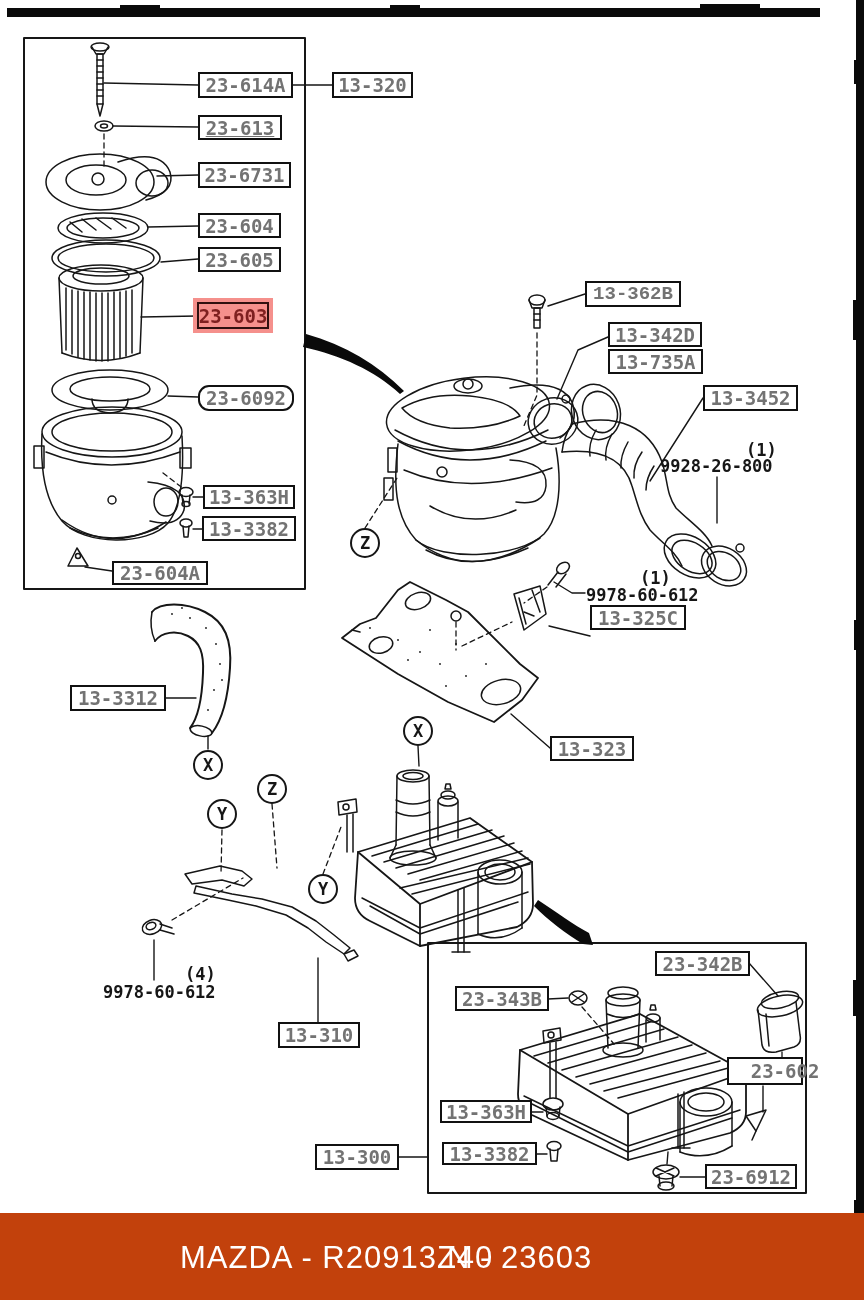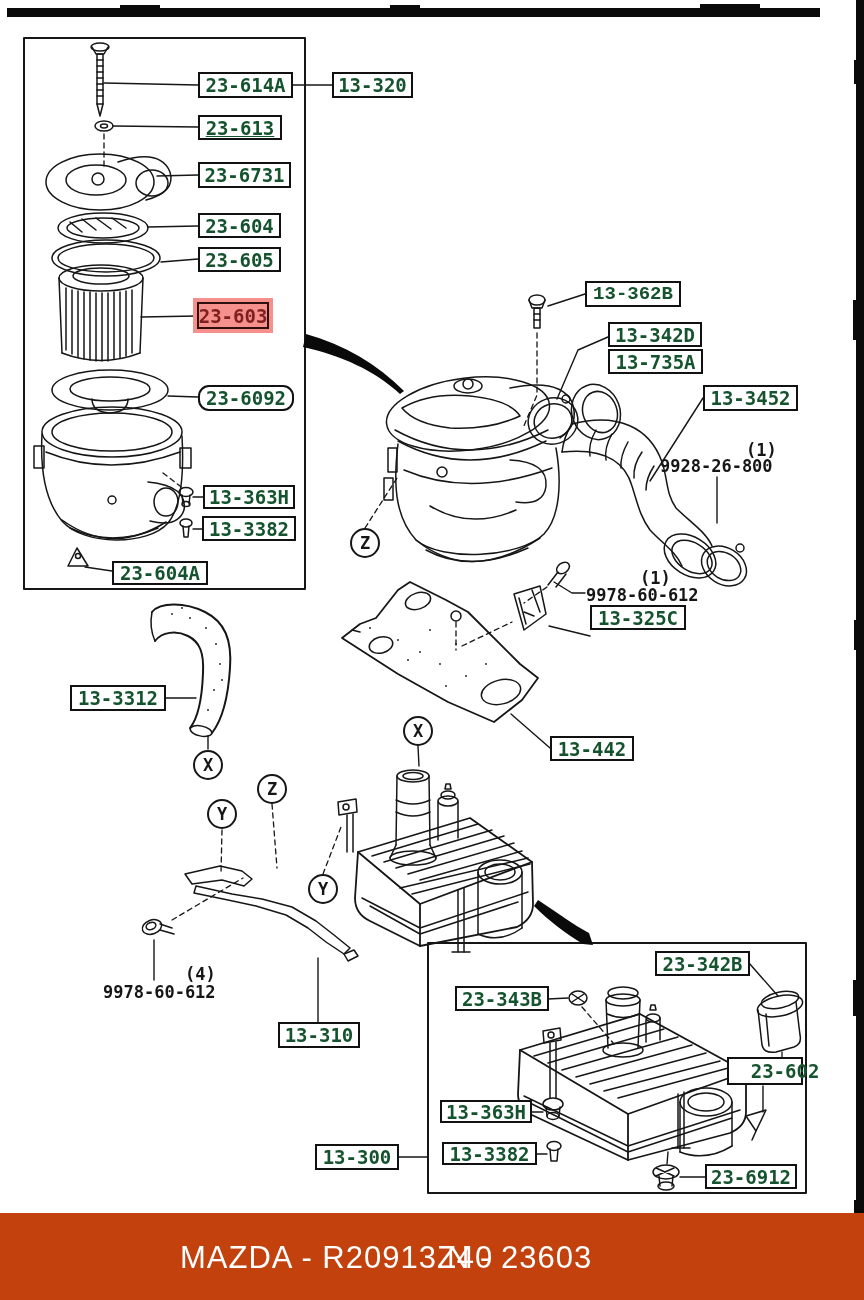--- a/index.html
+++ b/index.html
@@ -5,21 +5,21 @@
   html,body{margin:0;padding:0;}
   body{
     width:864px;height:1300px;position:relative;background:#ffffff;
     font-family:"DejaVu Sans Mono", monospace;overflow:hidden;
   }
   #stage{position:absolute;left:0;top:0;width:864px;height:1300px;}
   svg.lineart{position:absolute;left:0;top:0;}
   .plabel{
     position:absolute;box-sizing:border-box;background:#fff;border:2px solid #111;
     display:flex;align-items:center;justify-content:center;
-    font-weight:700;font-size:19px;color:#14532d;letter-spacing:0px;white-space:nowrap;
+    font-weight:700;font-size:19px;color:#737373;letter-spacing:0px;white-space:nowrap;
     z-index:5;
   }
   .plabel.hl{
     background:var(--hl-fill);border-color:#30100f;color:var(--hl-text);
     box-shadow:0 0 0 4px var(--hl-fill);
   }
   .ann{
     position:absolute;font-weight:700;font-size:17px;color:#161616;white-space:nowrap;z-index:4;
   }
   .marker{
@@ -371,21 +371,21 @@
   <div class="plabel hl" style="left:197px;top:302px;width:72px;height:27px;">23-603</div>
   <div class="plabel" style="left:198px;top:385px;width:96px;height:26px;border-radius:11px;">23-6092</div>
   <div class="plabel" style="left:203px;top:485px;width:92px;height:24px;">13-363H</div>
   <div class="plabel" style="left:202px;top:516px;width:94px;height:25px;">13-3382</div>
   <div class="plabel" style="left:112px;top:561px;width:96px;height:24px;">23-604A</div>
   <div class="plabel" style="left:585px;top:281px;width:96px;height:26px;font-family:Liberation Mono, monospace;">13-362B</div>
   <div class="plabel" style="left:608px;top:322px;width:94px;height:25px;">13-342D</div>
   <div class="plabel" style="left:608px;top:349px;width:95px;height:25px;">13-735A</div>
   <div class="plabel" style="left:703px;top:385px;width:95px;height:26px;">13-3452</div>
   <div class="plabel" style="left:590px;top:605px;width:96px;height:25px;">13-325C</div>
-  <div class="plabel" style="left:550px;top:736px;width:84px;height:25px;">13-442</div>
+  <div class="plabel" style="left:550px;top:736px;width:84px;height:25px;">13-323</div>
   <div class="plabel" style="left:70px;top:685px;width:96px;height:26px;">13-3312</div>
   <div class="plabel" style="left:278px;top:1022px;width:82px;height:26px;">13-310</div>
   <div class="plabel" style="left:655px;top:951px;width:95px;height:25px;">23-342B</div>
   <div class="plabel" style="left:455px;top:986px;width:94px;height:25px;">23-343B</div>
   <div class="plabel" style="left:727px;top:1057px;width:76px;height:28px;padding-left:40px;">23-602</div>
   <div class="plabel" style="left:440px;top:1100px;width:92px;height:23px;">13-363H</div>
   <div class="plabel" style="left:442px;top:1142px;width:95px;height:23px;">13-3382</div>
   <div class="plabel" style="left:315px;top:1144px;width:84px;height:26px;">13-300</div>
   <div class="plabel" style="left:705px;top:1164px;width:92px;height:25px;">23-6912</div>
 

